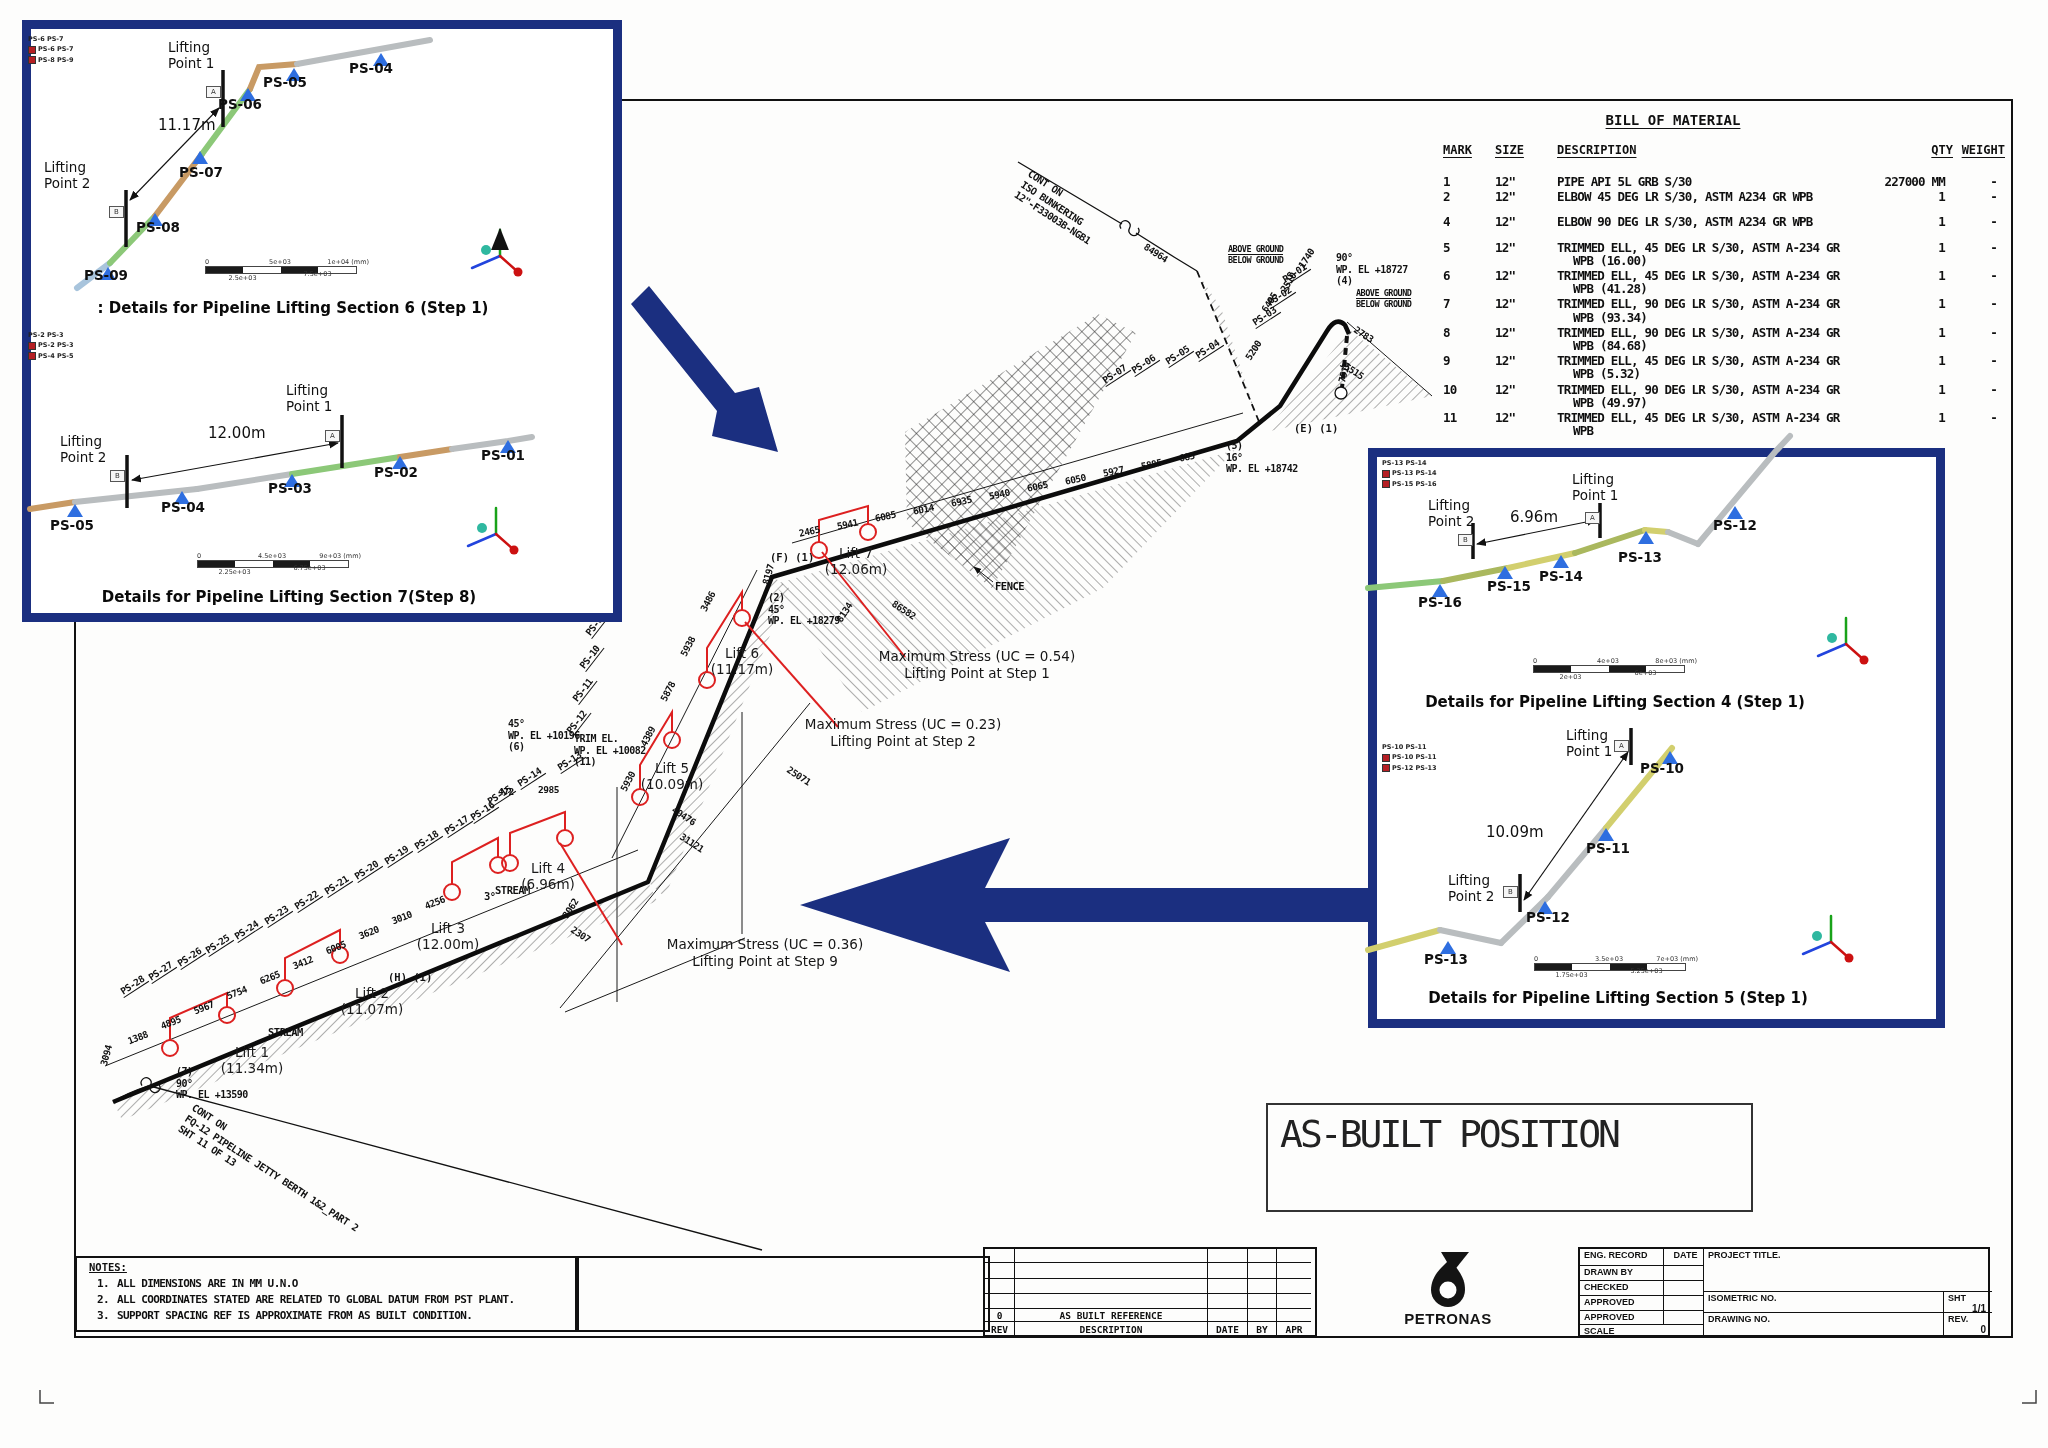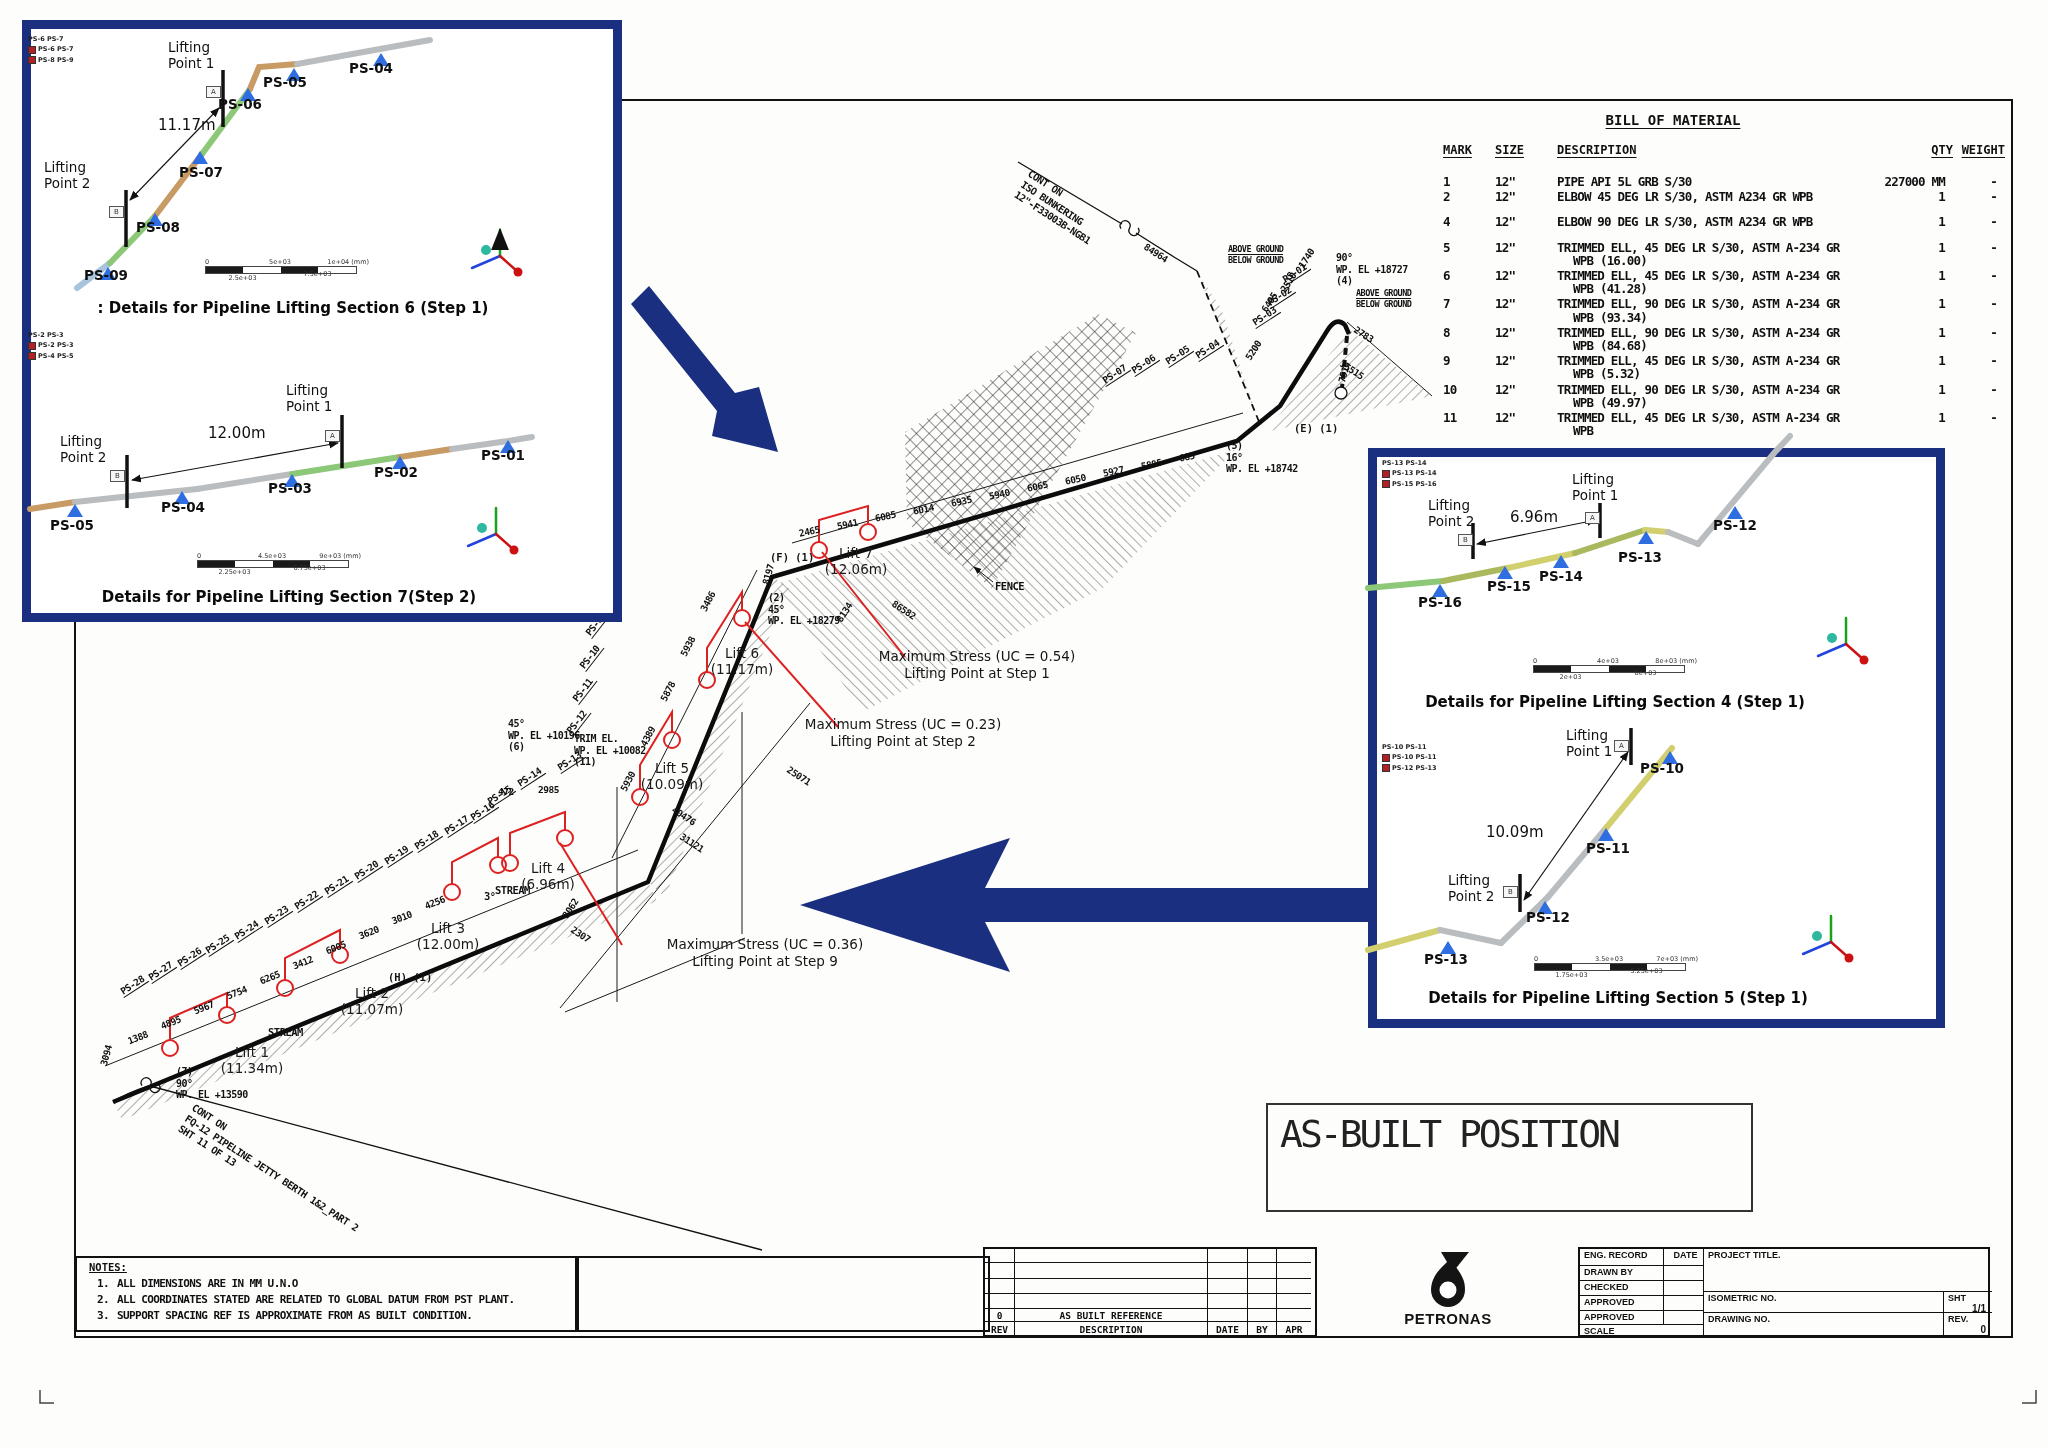--- a/index.html
+++ b/index.html
@@ -753,21 +753,21 @@
   <div class="layer">
 
   <span class="dim-ins" style="left: 126px; top: 116px; margin-left: 32px;">11.17m</span>
       <span class="dim-ins" style="left: 208px; top: 424px;">12.00m</span>
       <span class="dim-ins" style="left: 1510px; top: 508px;">6.96m</span>
       <span class="dim-ins" style="left: 1486px; top: 823px;">10.09m</span>
     </div>
   <div class="layer">
 
   <div class="caption" style="left: 93px; top: 299px;">: Details for Pipeline Lifting Section 6 (Step 1)</div>
-      <div class="caption" style="left: 89px; top: 588px;">Details for Pipeline Lifting Section 7(Step 2)</div>
+      <div class="caption" style="left: 89px; top: 588px;">Details for Pipeline Lifting Section 7(Step 8)</div>
       <div class="caption" style="left: 1415px; top: 693px;">Details for Pipeline Lifting Section 4 (Step 1)</div>
       <div class="caption" style="left: 1418px; top: 989px;">Details for Pipeline Lifting Section 5 (Step 1)</div>
     </div>
   <div class="layer">
 
   <div class="legend" style="left: 28px; top: 34px;">
       <span>PS-6 PS-7</span>
       <span class="lg-row">
           <i></i>
           <b>PS-6 PS-7</b>

